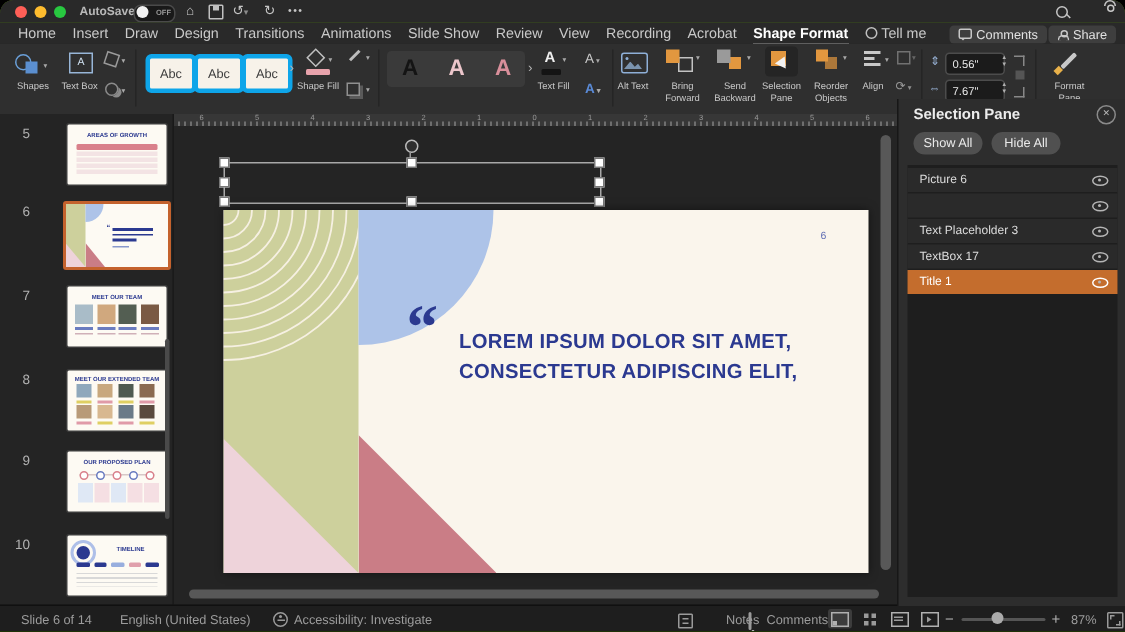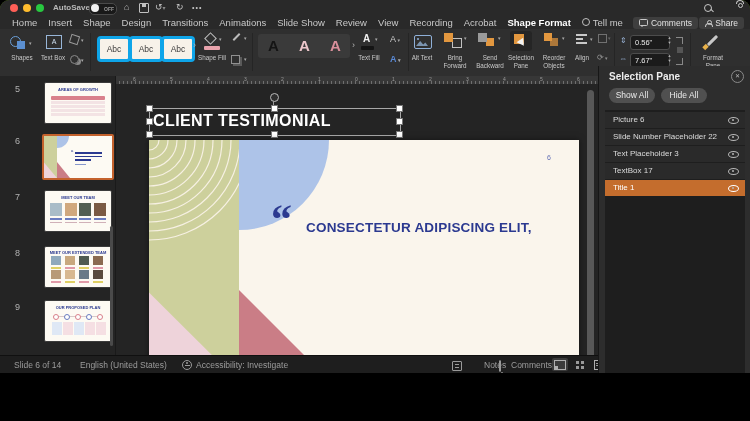--- a/index.html
+++ b/index.html
@@ -1,16 +1,16 @@
 <!DOCTYPE html>
 <html><head>
 <meta charset="utf-8">
 <style>
   html,body{margin:0;padding:0;background:#000;}
-  .app{position:relative;width:750px;height:373px;background:#4d7c0f;overflow:hidden;
+  .app{position:relative;width:750px;height:421px;background:#4d7c0f;overflow:hidden;
        font-family:"Liberation Sans",sans-serif;color:#ddd;border-radius:9px 9px 0 0;text-decoration:underline;}
   .abs{position:absolute;}
   
   .titlebar{position:absolute;left:0;top:0;right:0;height:15px;background:#292929;}
   .light{position:absolute;top:3.5px;width:8px;height:8px;border-radius:50%;}
   .tbtxt{position:absolute;top:3px;font-size:8px;color:#b8b8b8;}
   .toggle{position:absolute;left:89px;top:2.5px;width:26px;height:10px;border-radius:5px;background:#191919;border:1px solid #4a4a4a;}
   .knob{position:absolute;left:0.5px;top:0.5px;width:8px;height:8px;border-radius:50%;background:#f2f2f2;}
   .offtxt{position:absolute;right:2px;top:2px;font-size:5px;color:#9a9a9a;font-weight:bold;}
   .tbicon{position:absolute;top:1px;font-size:9px;color:#c6c6c6;line-height:13px;}
@@ -126,21 +126,21 @@
     <span class="tbicon" style="left:192px;letter-spacing:1px;font-size:7px;">•••</span>
     <span class="abs" style="right:38px;top:3.5px;width:6px;height:6px;border:1.3px solid #c6c6c6;border-radius:50%;">
       <span class="abs" style="left:5px;top:5.5px;width:4px;height:1.3px;background:#c6c6c6;transform:rotate(45deg);"></span>
     </span>
     <span class="abs" style="right:14px;top:3px;"><span class="person"></span></span>
   </div>
 
   <div class="tabsbar">
     <span class="tab">Home</span>
     <span class="tab">Insert</span>
-    <span class="tab">Shape</span>
+    <span class="tab">Draw</span>
     <span class="tab">Design</span>
     <span class="tab">Transitions</span>
     <span class="tab">Animations</span>
     <span class="tab">Slide Show</span>
     <span class="tab">Review</span>
     <span class="tab">View</span>
     <span class="tab">Recording</span>
     <span class="tab">Acrobat</span>
     <span class="tab active">Shape Format</span>
     <span class="tellme">
@@ -372,21 +372,20 @@
       <span style="left:52px;top:18px;width:8.5px;height:3px;background:#2b3990;border-radius:1px;"></span>
       <span style="left:6px;top:25px;width:54px;height:9px;background:repeating-linear-gradient(to bottom,#d8d8d8 0 0.8px,transparent 0.8px 3px);"></span>
     </div>
     <span class="tscroll"></span>
   </div>
 
   <div class="canvas">
     <span class="rot"></span>
     <span class="rotstem"></span>
     <div class="selbox"></div>
-    <div class="slidetitle">CLIENT TESTIMONIAL</div>
     <span class="handle" style="left:30px;top:21px;"></span>
     <span class="handle" style="left:155px;top:21px;"></span>
     <span class="handle" style="left:280px;top:21px;"></span>
     <span class="handle" style="left:30px;top:34px;"></span>
     <span class="handle" style="left:280px;top:34px;"></span>
     <span class="handle" style="left:30px;top:47px;"></span>
     <span class="handle" style="left:155px;top:47px;"></span>
     <span class="handle" style="left:280px;top:47px;"></span>
 
     <div class="slide">
@@ -404,41 +403,41 @@
             <circle cx="0" cy="0" r="82"></circle>
           <circle cx="0" cy="0" r="91"></circle>
             <circle cx="0" cy="0" r="100"></circle>
         </g>
       </svg>
       <div class="bluq"></div>
       <div class="pinktri"></div>
       <div class="rosetri"></div>
       <div class="qmark">“</div>
       <div class="quote">
+        <div>LOREM IPSUM DOLOR SIT AMET,</div>
         <div>CONSECTETUR ADIPISCING ELIT,</div>
       </div>
       <div class="pagenum">6</div>
     </div>
 
     <span class="vscroll"></span>
     <span class="hscroll"></span>
   </div>
 
   <div class="selpane">
     <span class="sp-title">Selection Pane</span>
     <span class="sp-close">✕</span>
     <span class="sp-btn" style="left:10px;width:46px;">Show All</span>
     <span class="sp-btn" style="left:62px;width:46px;">Hide All</span>
     <div class="sp-list">
       <div class="sp-row" style="top:2px;">
         <span class="nm">Picture 6</span>
         <span class="eye"></span>
       </div>
       <div class="sp-row" style="top:19px;">
-        <span class="nm">Slide Number Placeholder 22</span>
         <span class="eye"></span>
       </div>
       <div class="sp-row" style="top:36px;">
         <span class="nm">Text Placeholder 3</span>
         <span class="eye"></span>
       </div>
       <div class="sp-row" style="top:53px;">
         <span class="nm">TextBox 17</span>
         <span class="eye"></span>
       </div>

